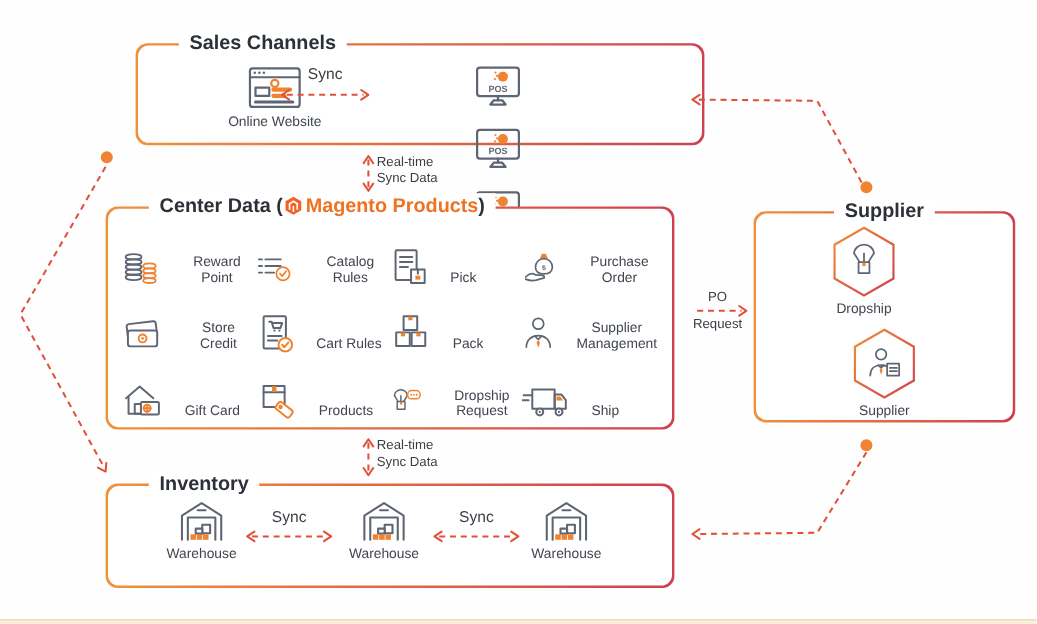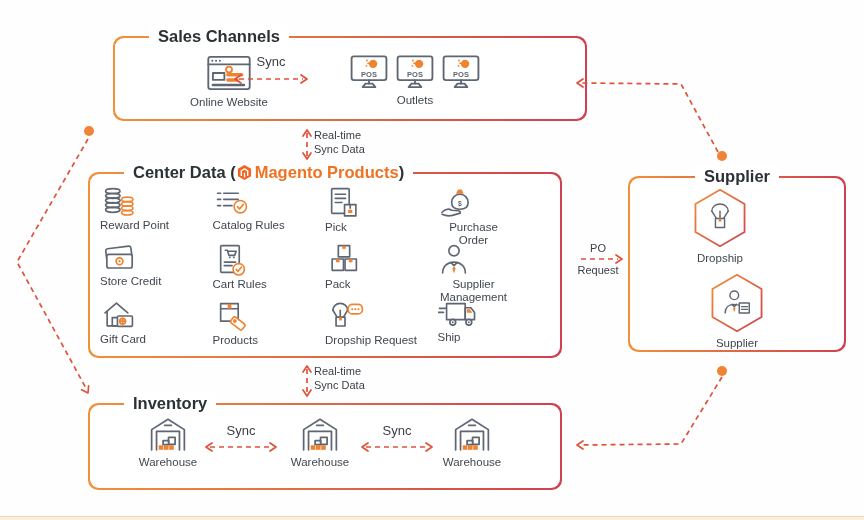--- a/index.html
+++ b/index.html
@@ -13,24 +13,24 @@
   .inner{position:absolute;inset:1.6px;background:#fff;border-radius:9px;}
   .box-title{position:absolute;top:-11px;left:36px;z-index:2;background:#fff;padding:0 9px;
              height:22px;line-height:22px;font-size:16.5px;font-weight:bold;color:#2c3037;white-space:nowrap;}
   .box-title.centered{left:50%;transform:translateX(-50%);}
   .brand{color:#ee7222;}
   .mlogo{vertical-align:-3px;margin:0 3px 0 1px;}
   .node{position:absolute;display:flex;flex-direction:column;align-items:center;z-index:2;}
   .lbl{font-size:11.5px;line-height:13px;color:#40464f;text-align:center;margin-top:4px;}
   .grid{position:absolute;left:12px;right:12px;top:14px;bottom:6px;display:grid;z-index:2;
         grid-template-columns:repeat(4,1fr);align-items:start;}
-  .cell{display:flex;flex-direction:column;align-items:flex-start;justify-content:flex-start;min-height:53px;}
+  .cell{display:flex;flex-direction:row;align-items:flex-end;justify-content:flex-start;min-height:53px;gap:16px;}
   .cell .lbl{margin-top:2px;}
   .narrow .lbl{max-width:72px;}
-  .posrow{display:flex;gap:6px;align-items:center;}
+  .posrow{display:flex;gap:16px;align-items:center;flex-direction:column;}
   .g{stroke:#5f6673;fill:none;stroke-width:1.6;stroke-linecap:round;stroke-linejoin:round;}
   .o{stroke:#f08330;}
   .of{fill:#f08330;stroke:none;}
   .gf{fill:#5f6673;stroke:none;}
   .svgtxt{font-family:"Liberation Sans",sans-serif;font-weight:bold;font-size:6.5px;fill:#5f6673;stroke:none;}
   .clabel{position:absolute;z-index:2;font-size:11px;line-height:13.5px;color:#3a3f46;}
   .clabel.big{font-size:13px;}
   .bottom-strip{position:absolute;left:0;right:0;bottom:0;height:3px;background:#f9efdc;border-top:1px solid #ecd9ae;z-index:4;}
 </style>
 </head>

